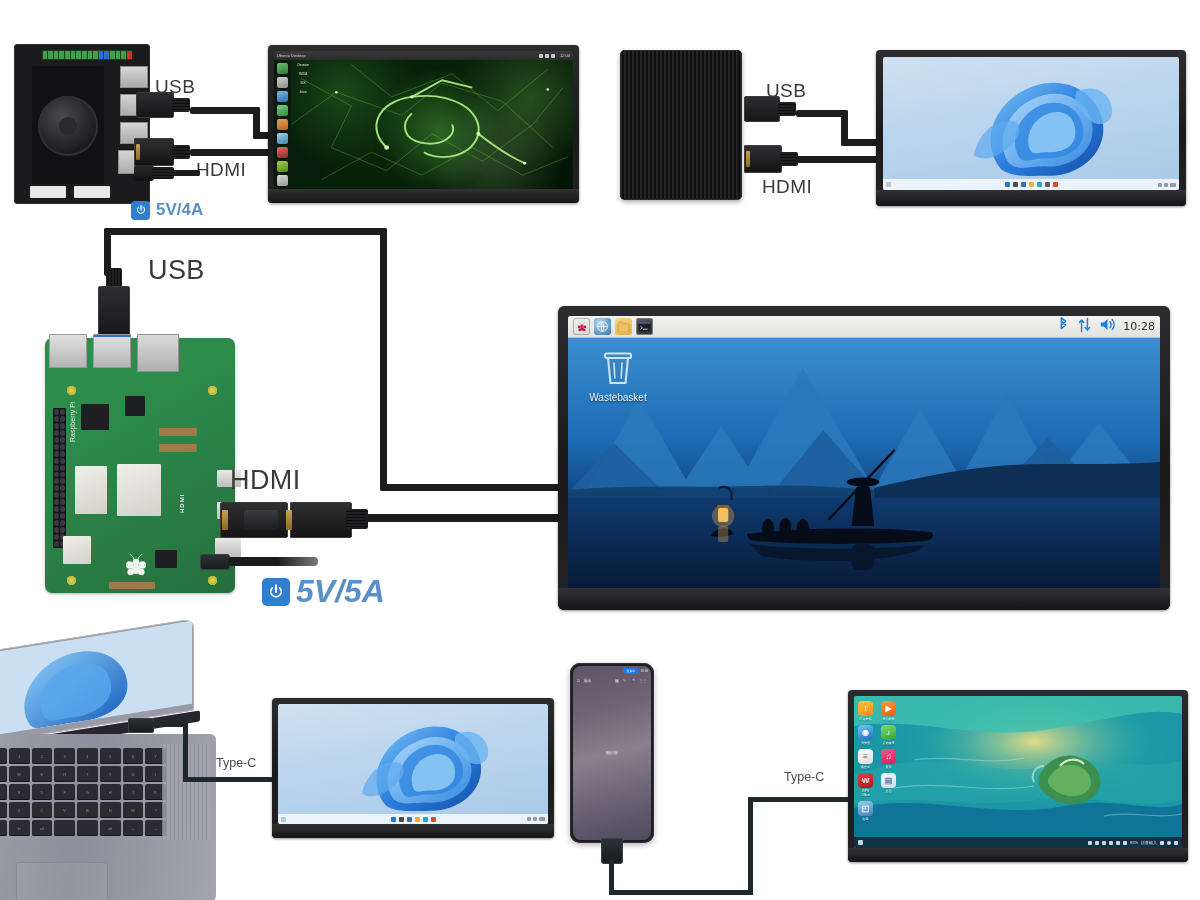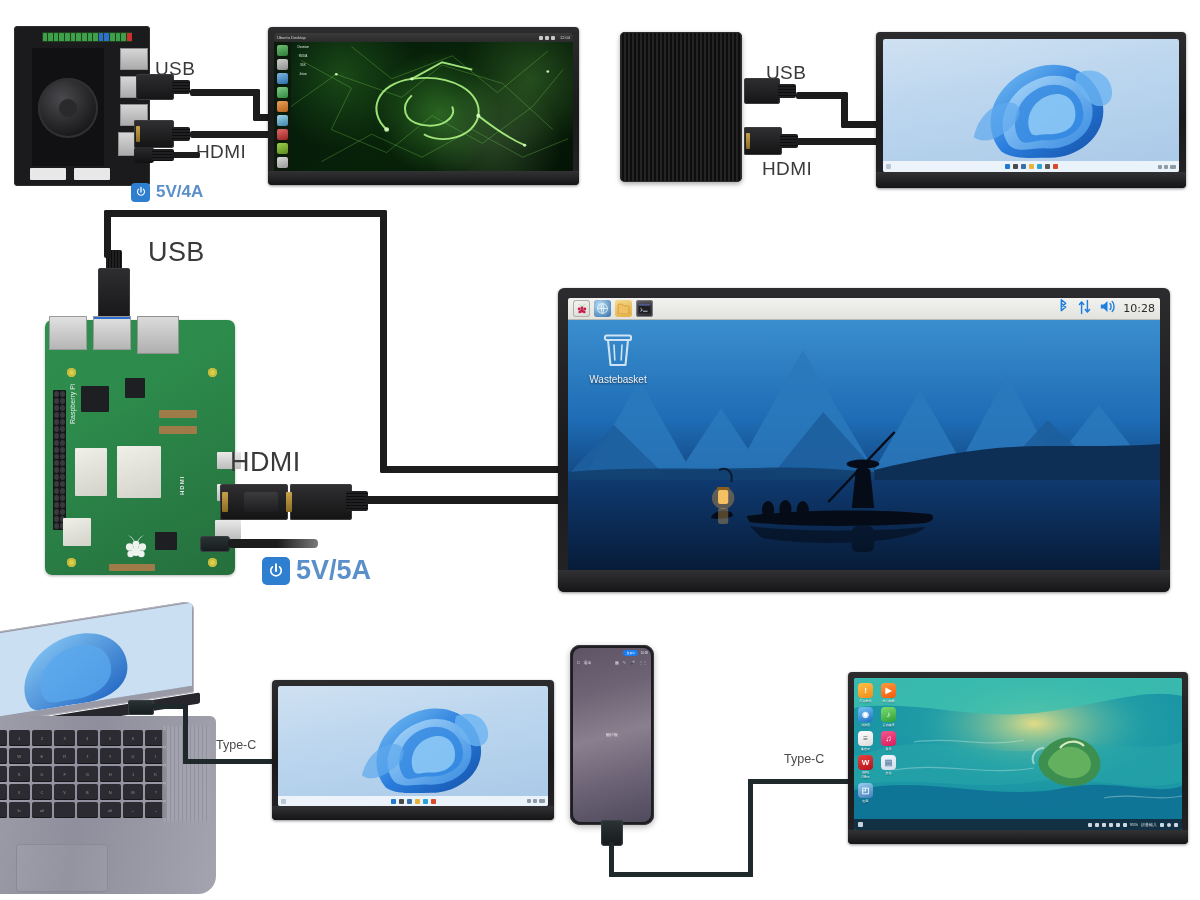--- a/index.html
+++ b/index.html
@@ -4,21 +4,21 @@
 <style>
   * { box-sizing: border-box; }
   html, body { margin:0; padding:0; }
   body {
     width:1200px; height:900px;
     background:#ffffff;
     font-family:"Liberation Sans", sans-serif;
     position:relative;
     overflow:hidden;
   }
-  .stage { position:absolute; inset:0; }
+  .stage { position:absolute; inset:0;margin-top:18px; }
 
   
   .abs { position:absolute; }
 
   
   .cable { position:absolute; background:#1c1c1c; border-radius:2px; }
   .cable-thin { position:absolute; background:#1f292b; border-radius:1px; }
 
   
   .lbl {
@@ -41,21 +41,21 @@
   }
   .pwr .pwr-badge {
     width:19px; height:19px; border-radius:4px;
     background:#2f7fd0;
     display:flex; align-items:center; justify-content:center;
     flex:none;
   }
   .pwr .pwr-badge svg { display:block; }
   .pwr .pwr-text { color:#5b8fc9; font-size:17px; font-weight:600; }
   .pwr.big .pwr-badge { width:28px; height:28px; border-radius:5px; }
-  .pwr.big .pwr-text { font-size:27px; }
+  .pwr.big .pwr-text { font-size:32px;font-style:italic; }
 
   
   .monitor { position:absolute; }
   .mon-body {
     position:absolute; inset:0;
     background:linear-gradient(180deg,#2c2c2e 0%,#1a1a1c 55%,#242427 100%);
     border-radius:4px;
     box-shadow:0 1px 3px rgba(0,0,0,.45);
   }
   .mon-screen {

